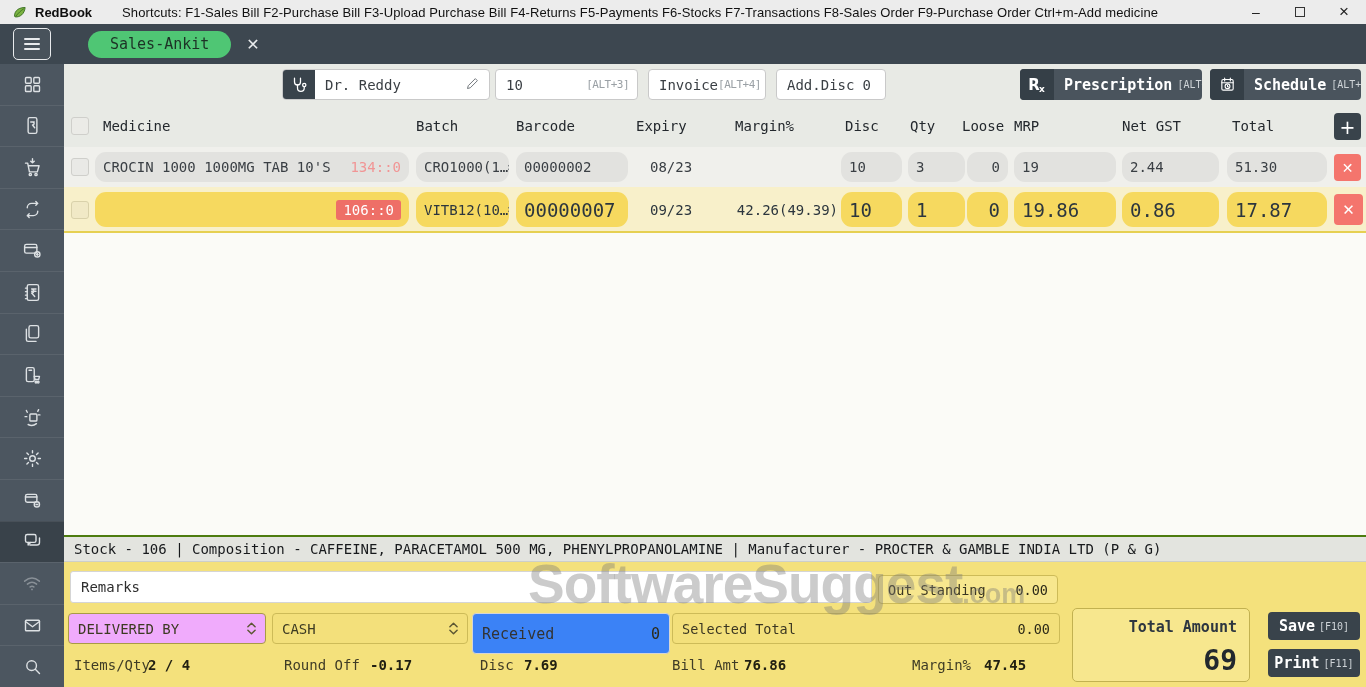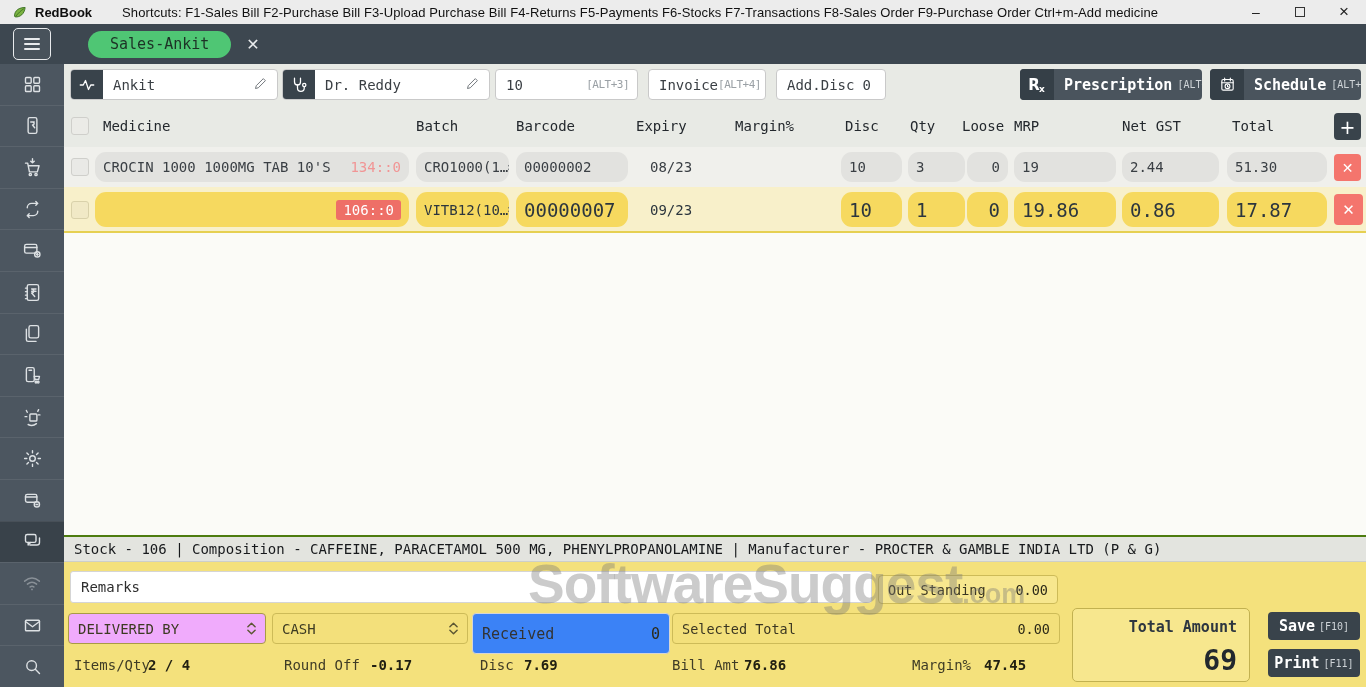--- a/index.html
+++ b/index.html
@@ -258,31 +258,20 @@
 </div>
 
 <div class="tabstrip">
   <div class="tab-pill">
     <span>Sales-Ankit</span>
   </div>
   <span class="tab-close">✕</span>
 </div>
 
 <div class="formbar">
-  <div class="field" style="left:6px;width:208px">
-    <span class="icon-sq">
-        <svg width="18" height="18" viewBox="0 0 24 24">
-          <path d="M3 12h4l3-6 4 12 3-6h4"></path>
-        </svg>
-      </span>
-    <span class="val">Ankit</span>
-    <span class="pencil"><svg width="15" height="15" viewBox="0 0 24 24">
-          <path d="M4 20l1.2-4.5L16.5 4.2l3.3 3.3L8.5 18.8 4 20z"></path>
-        </svg></span>
-  </div>
   <div class="field" style="left:218px;width:208px">
     <span class="icon-sq">
         <svg width="18" height="18" viewBox="0 0 24 24">
           <path d="M6 3v5a4 4 0 0 0 8 0V3"></path>
           <path d="M10 12v4a4.5 4.5 0 0 0 9 0v-1.5"></path>
           <circle cx="19" cy="12" r="2.2"></circle>
         </svg>
       </span>
     <span class="val">Dr. Reddy</span>
     <span class="pencil"><svg width="15" height="15" viewBox="0 0 24 24">
@@ -398,20 +387,23 @@
           <path d="M1 1l4 4 4-4"></path>
         </svg>
       </span>
   </div>
   <div class="cell c-barcode">
       <span>00000007</span>
     </div>
   <div class="cell c-expiry bare">
       <span>09/23</span>
     </div>
+  <div class="cell c-margin bare">
+      <span>42.26(49.39)</span>
+    </div>
   <div class="cell c-disc">
       <span>10</span>
     </div>
   <div class="cell c-qty">
       <span>1</span>
     </div>
   <div class="cell c-loose">
       <span>0</span>
     </div>
   <div class="cell c-mrp">

